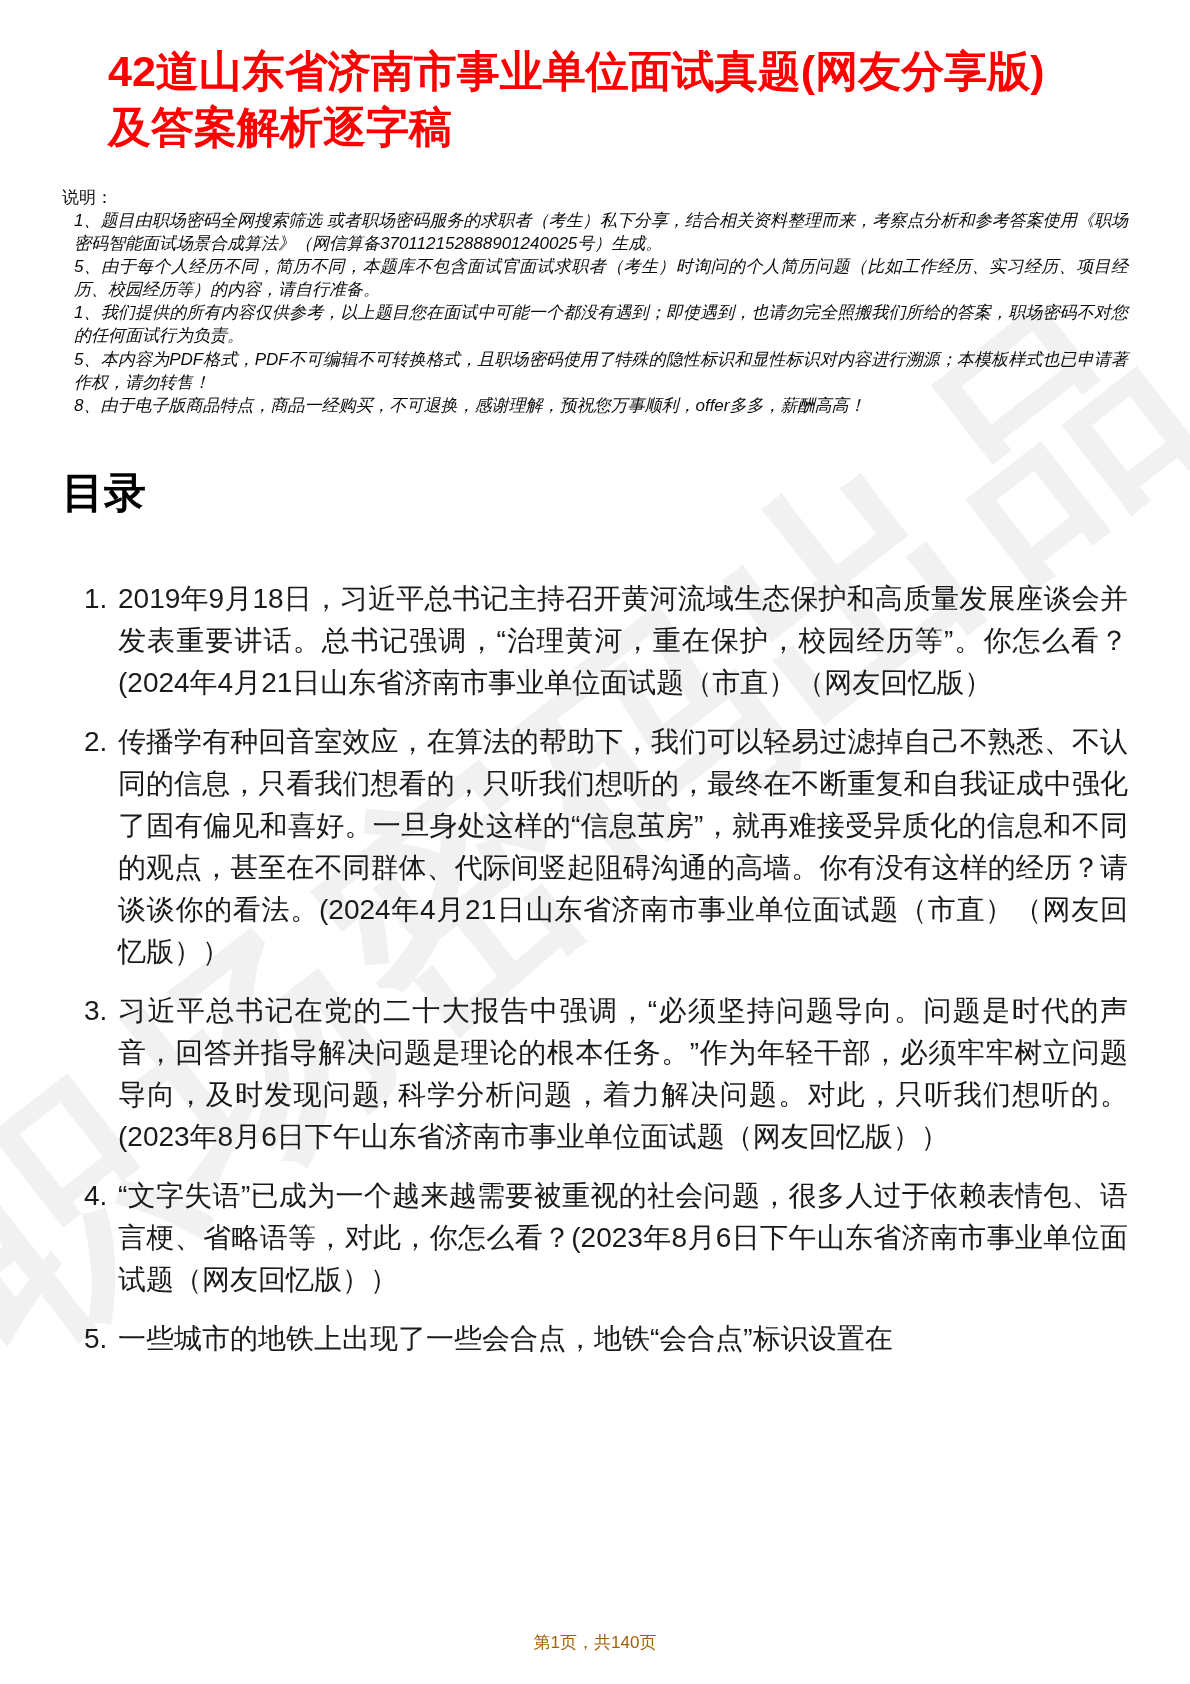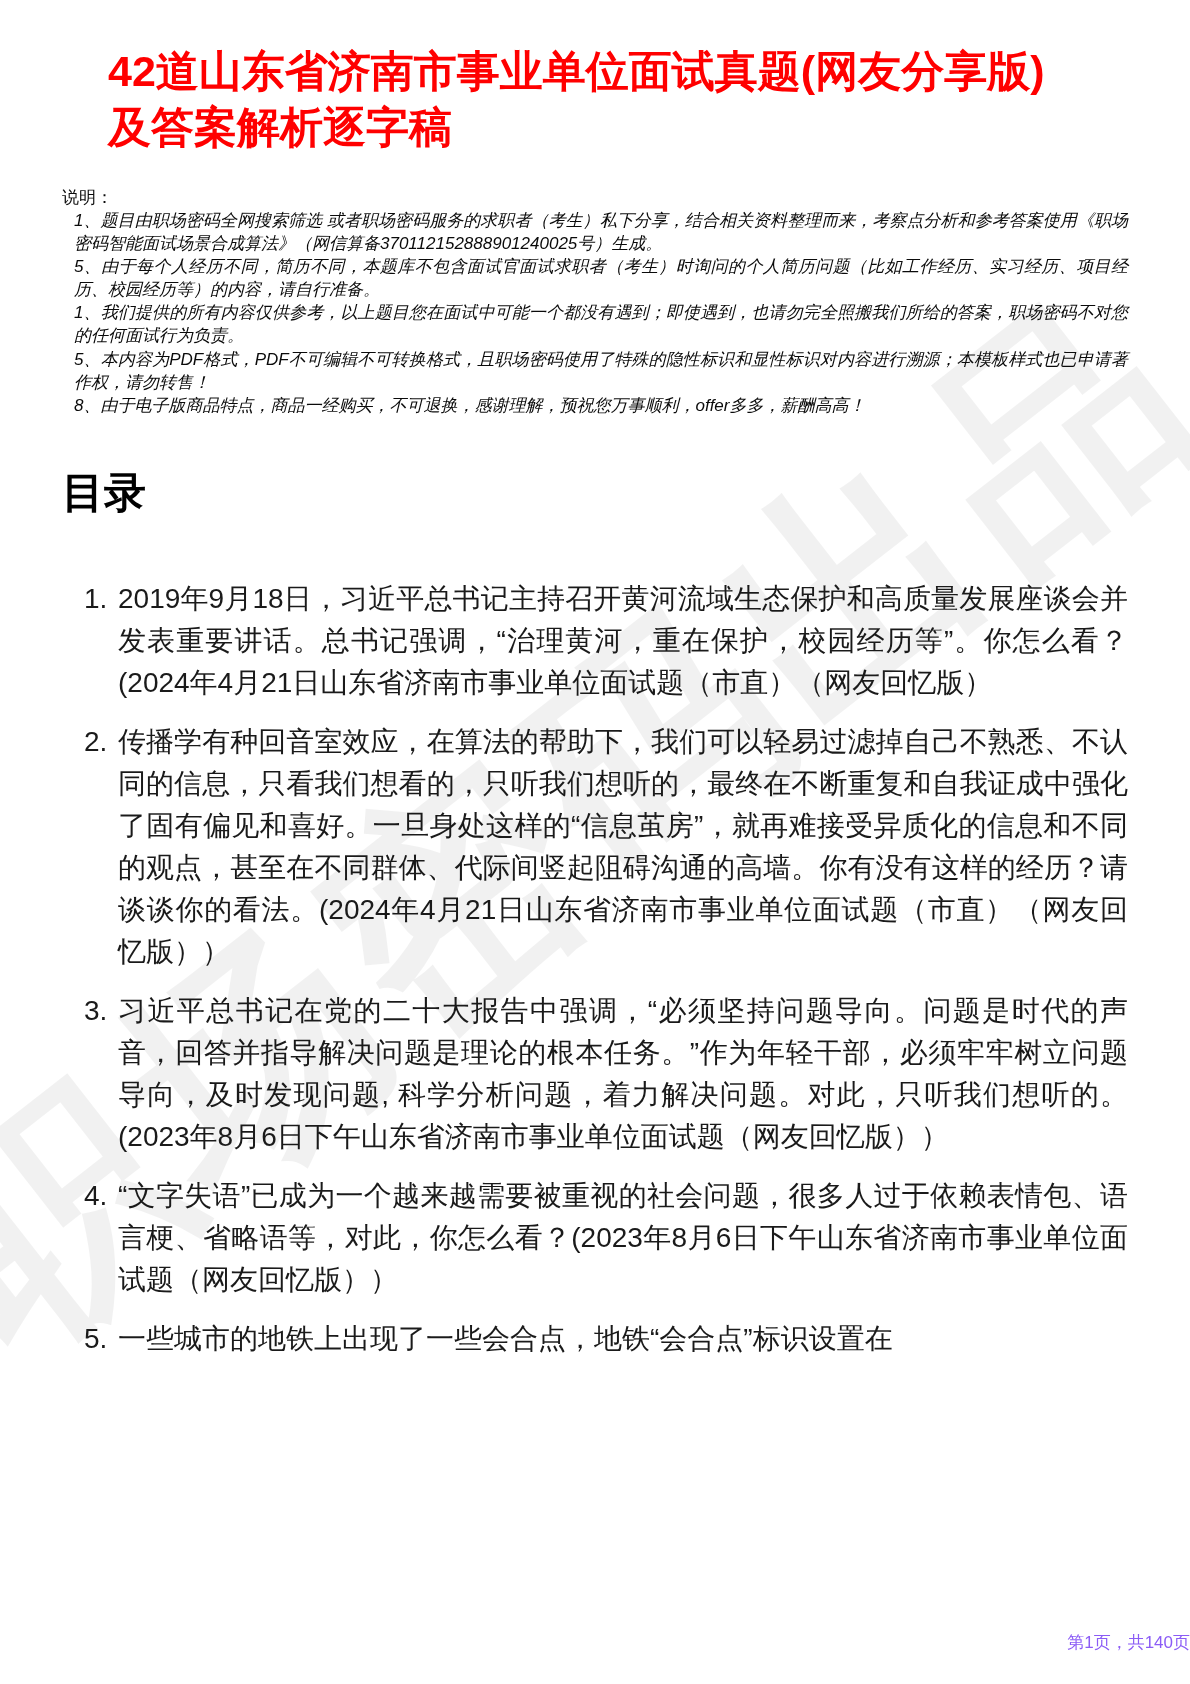--- a/index.html
+++ b/index.html
@@ -74,23 +74,23 @@
   }
   .toc-text {
     flex: 1;
     text-align: justify;
   }
   .page-footer {
     position: absolute;
     left: 0;
     right: 0;
     bottom: 30px;
-    text-align: right;
+    text-align: center;
     font-size: 17px;
-    color: #8b5cf6;
+    color: #a16207;
     z-index: 1;
   }
 </style>
 </head>
 <body>
 
 <div class="page">
 
   <div class="watermark">职场密码出品</div>
 

